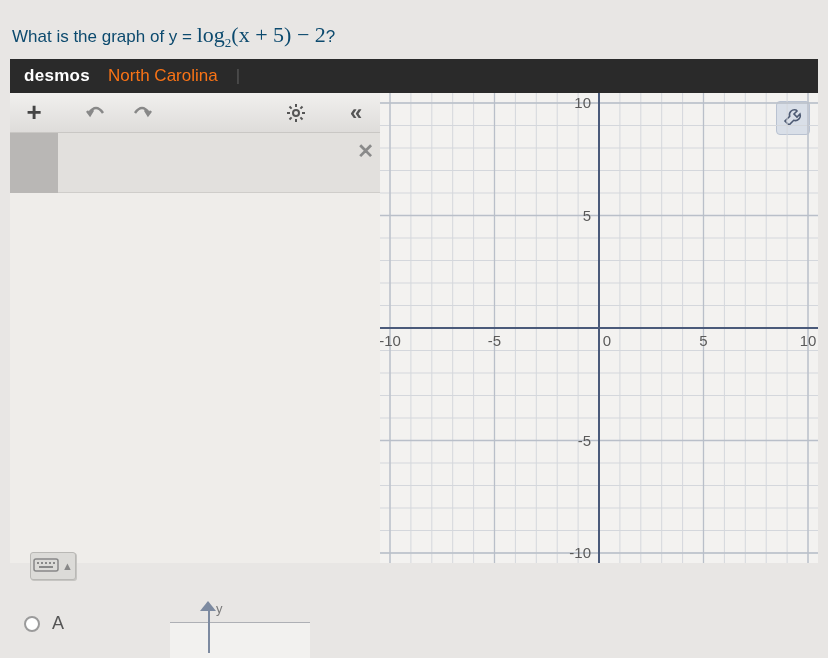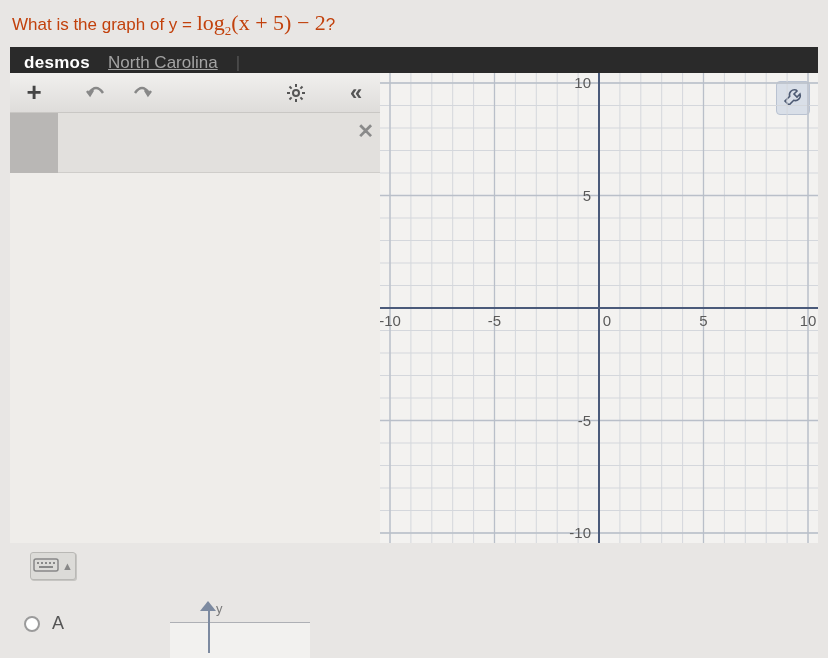--- a/index.html
+++ b/index.html
@@ -5,45 +5,45 @@
     * { margin: 0; padding: 0; box-sizing: border-box; }
     body {
       font-family: Arial, Helvetica, sans-serif;
       background: #e8e6e4;
       width: 828px;
       height: 658px;
       overflow: hidden;
       filter: blur(0.5px);
     }
     .question {
-      padding: 10px 12px 8px;
+      padding: 22px 12px 8px;
       font-size: 17px;
-      color: #c2410c;
+      color: #0c4a6e;
       font-weight: 500;
     }
     .question .math {
       font-family: "Times New Roman", serif;
       font-size: 22px;
     }
     .question .math sub { font-size: 13px; vertical-align: sub; }
     .desmos-wrap {
       margin: 0 10px 6px 10px;
     }
     .desmos-header {
       background: #2a2a2a;
       color: #fff;
-      height: 26px;
-      display: flex;
-      align-items: flex-end;
+      height: 34px;
+      display: flex;
+      align-items: center;
       padding: 0 14px;
       gap: 18px;
       font-size: 17px;
     }
     .desmos-header .brand { font-weight: 700; letter-spacing: 0.3px; }
-    .desmos-header .region { color: #a3a3a3; font-weight: 300; text-decoration: underline; }
+    .desmos-header .region { color: #f97316; font-weight: 300; }
     .desmos-header .sep { color: #555; }
     .desmos-header .version { color: #c5c1bc; font-weight: 300; }
     .desmos-body {
       display: flex;
       background: #eceae7;
       height: 470px;
       position: relative;
     }
     .left-pane {
       width: 370px;

